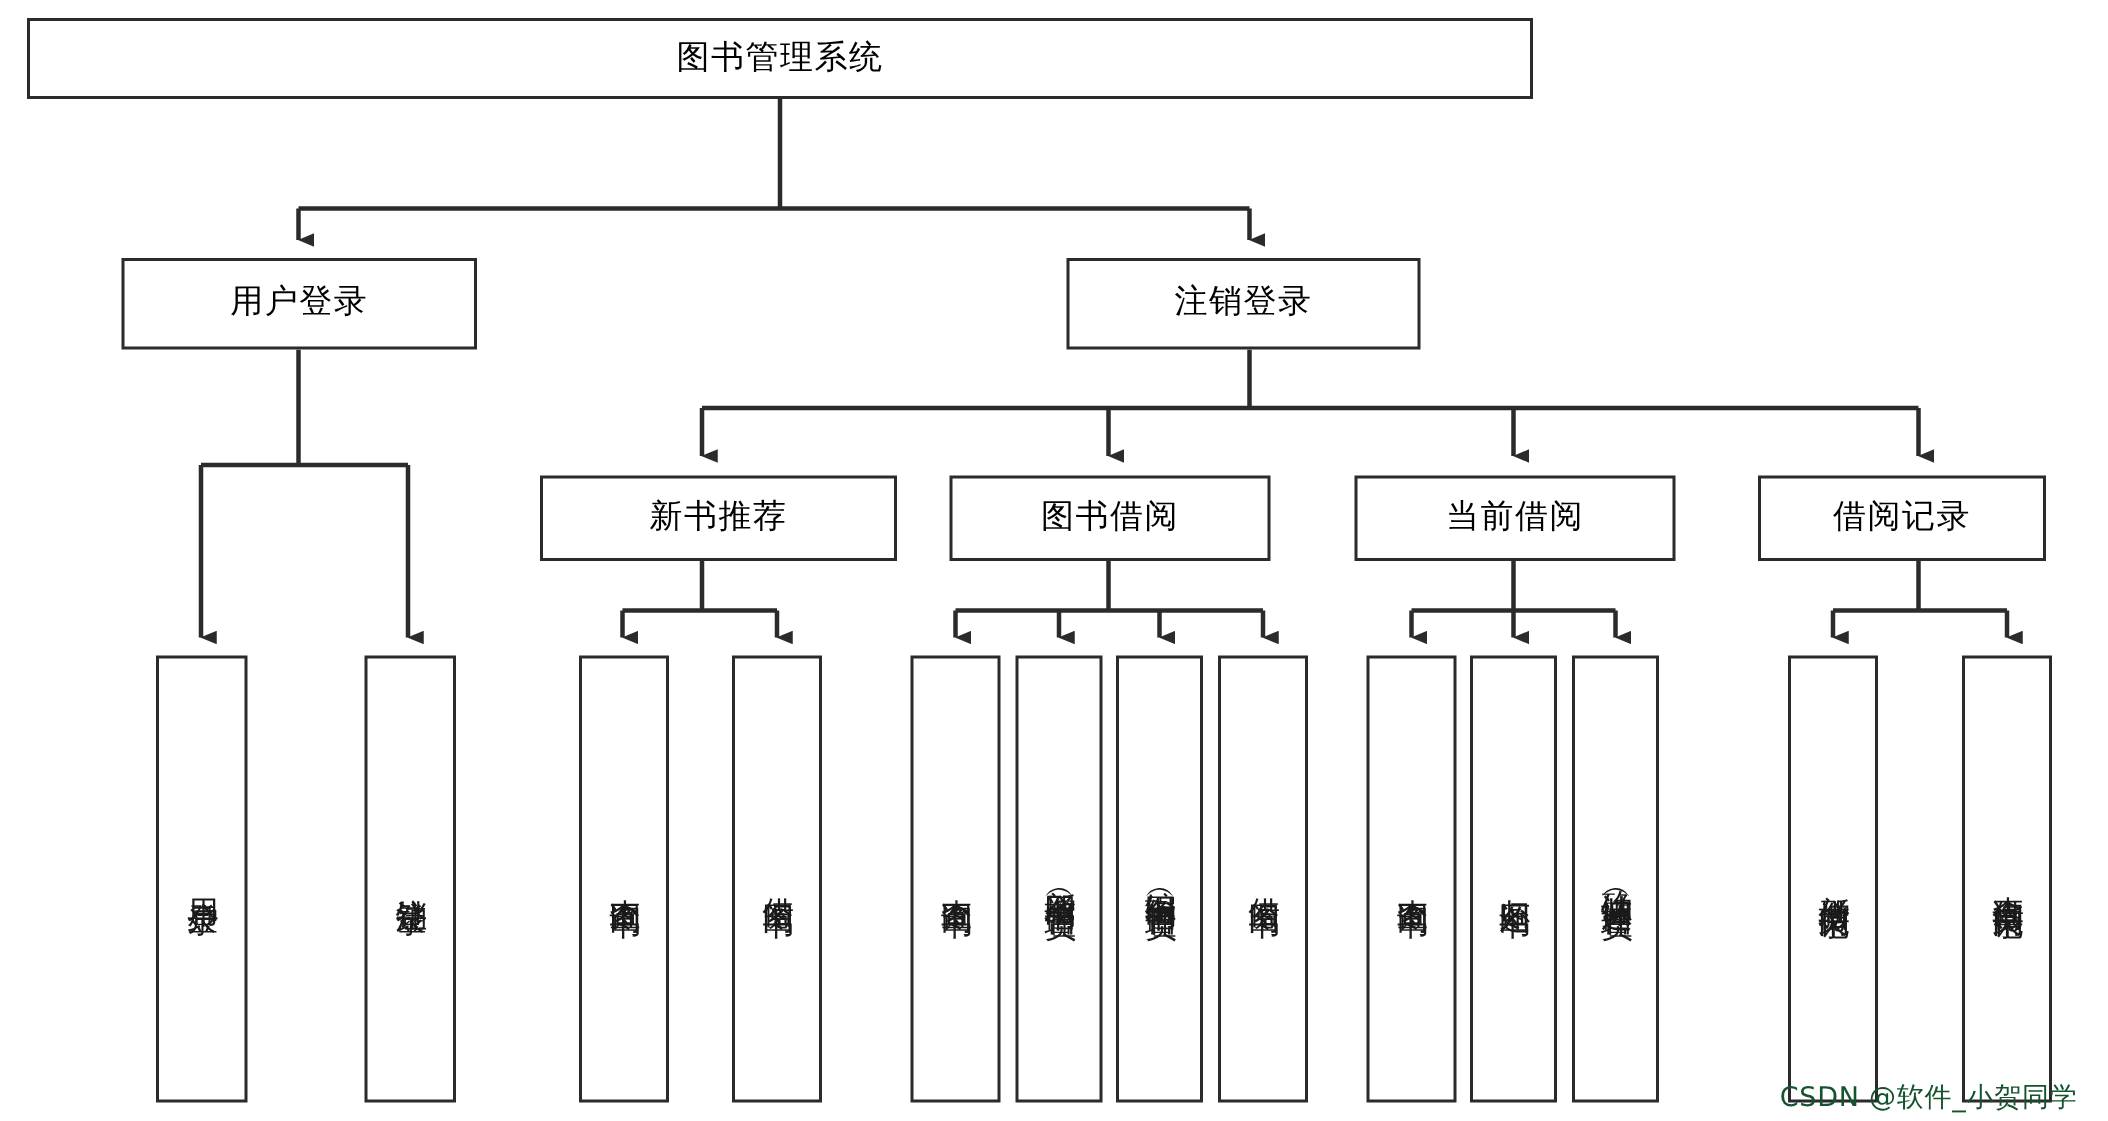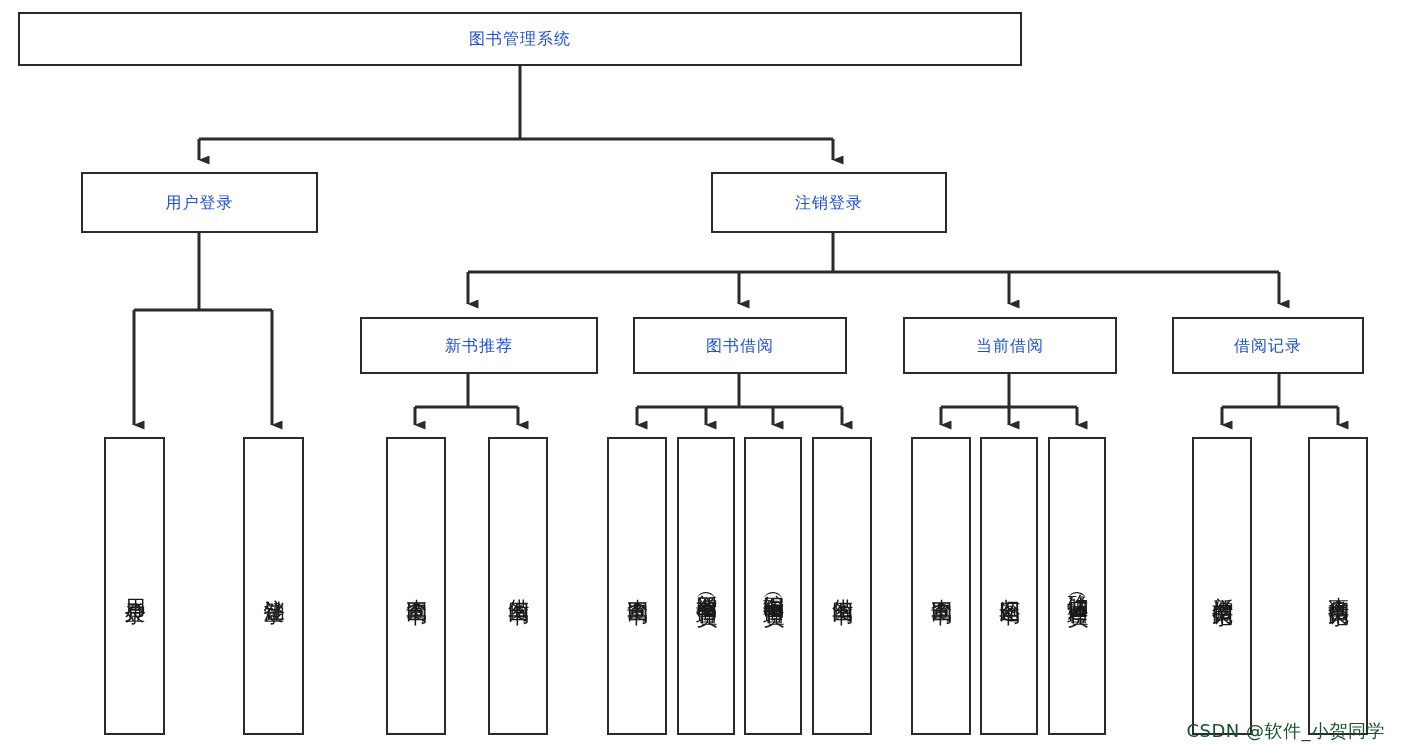--- a/index.html
+++ b/index.html
@@ -30,22 +30,22 @@
     position: absolute;
     box-sizing: border-box;
     border: 2.5px solid #2b2b2b;
     background: #ffffff;
     display: flex;
     align-items: center;
     justify-content: center;
     overflow: hidden;
   }
   .node-label-h {
-    font-size: 16px;
-    color: #1d4ed8;
+    font-size: 22px;
+    color: #000000;
     line-height: 1.1;
     letter-spacing: 1px;
     white-space: nowrap;
   }
   .node-box.leaf {
     align-items: flex-start;
     justify-content: center;
     padding-top: 0px;
   }
   .node-label-v {

